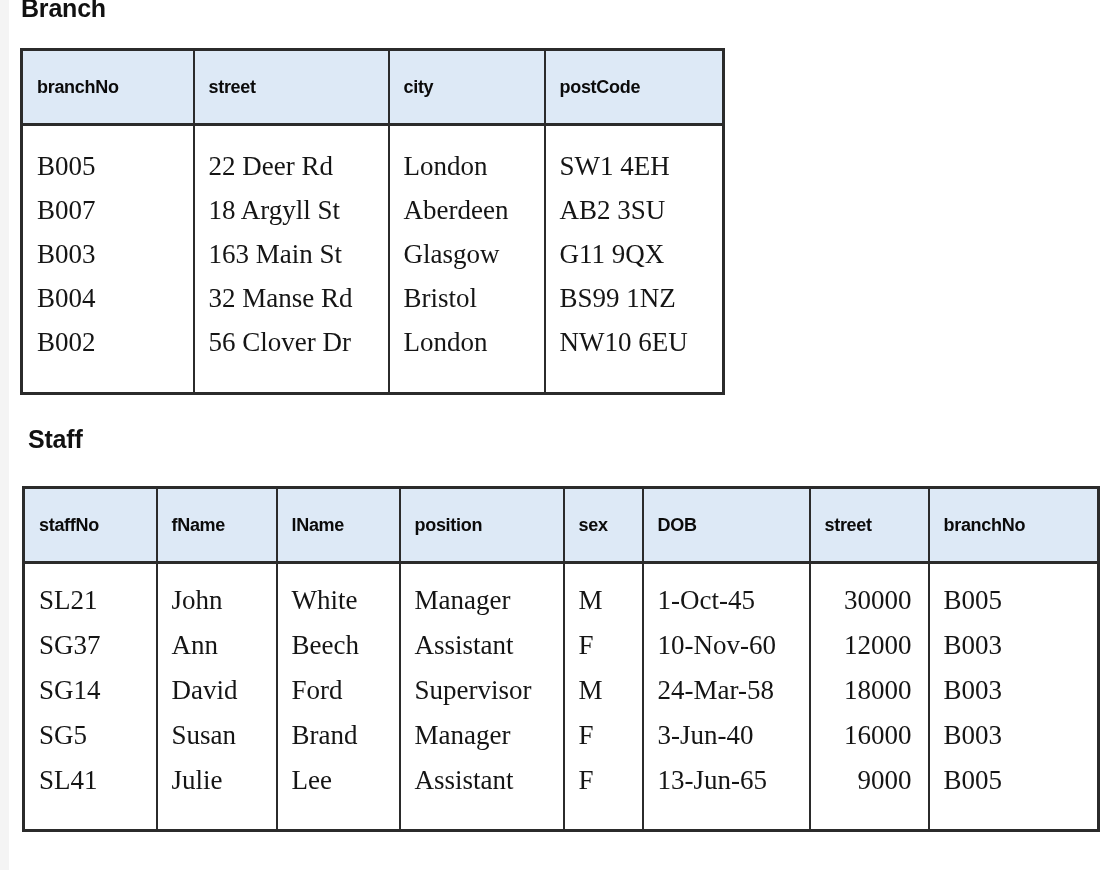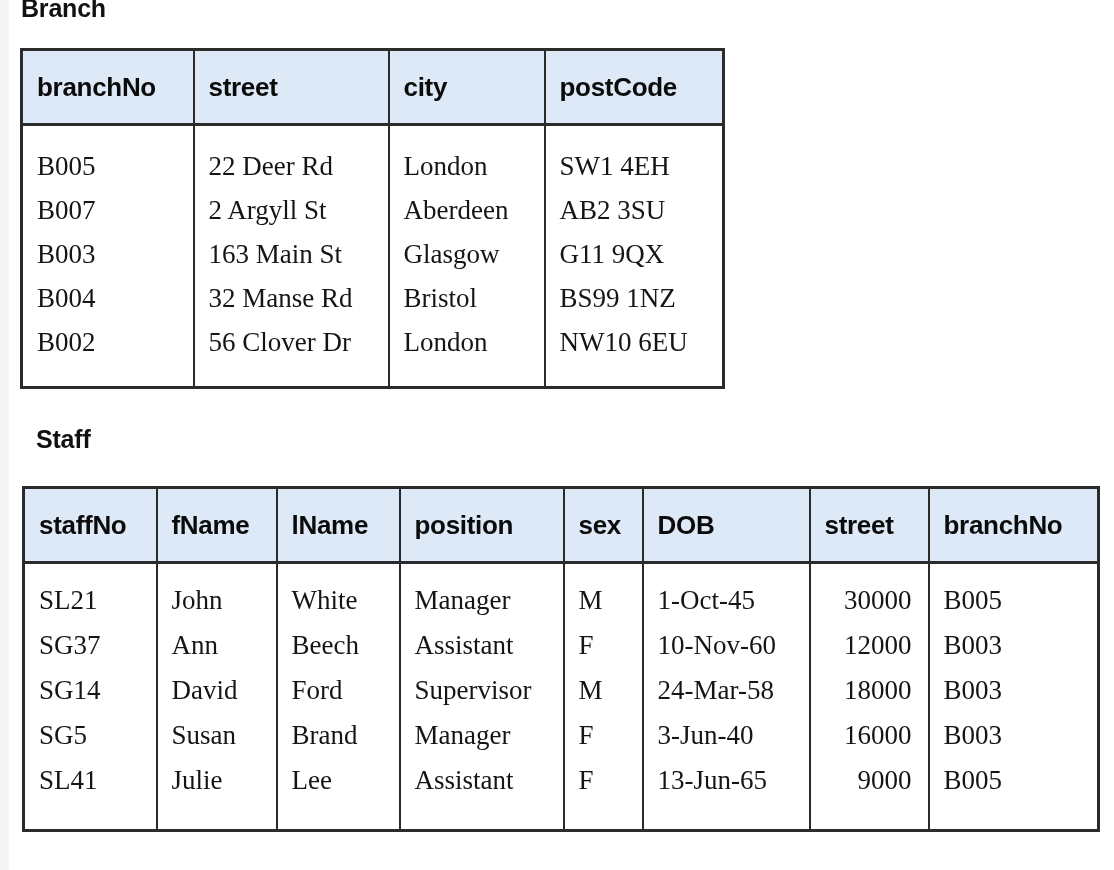--- a/index.html
+++ b/index.html
@@ -37,21 +37,21 @@
   .table-title {
     font-family: "Liberation Sans", sans-serif;
     font-weight: bold;
     font-size: 25px;
     letter-spacing: -0.2px;
     color: #111111;
     position: absolute;
   }
 
   #branch-title { left: 21px; top: -6px; }
-  #staff-title  { left: 36px; top: 425px; }
+  #staff-title  { left: 28px; top: 425px; }
 
   table.rel {
     position: absolute;
     border-collapse: collapse;
     table-layout: fixed;
     background: #ffffff;
     border: 3px solid #2b2b2b;
   }
 
   table.rel th,
@@ -65,40 +65,40 @@
   table.rel th:first-child,
   table.rel td:first-child { border-left: none; }
   table.rel th:last-child,
   table.rel td:last-child  { border-right: none; margin-left: 20px; }
 
   table.rel thead th {
     background: #dde9f6;
     border-bottom: 3px solid #2b2b2b;
     font-family: "Liberation Sans", sans-serif;
     font-weight: bold;
-    font-size: 26px;
+    font-size: 18px;
     letter-spacing: -0.3px;
     color: #0b0b0b;
   }
 
   table.rel tbody td {
     font-family: "Liberation Serif", serif;
     font-size: 27px;
     color: #151515;
     background: #ffffff;
   }
 
   .cellpad { padding: 0 0 0 14px; }
   .cellpad.num { padding: 0 16px 0 8px; text-align: right; }
 
   
   #branch-table { left: 20px; top: 48px; width: 702px; }
   #branch-table thead th { height: 72px; }
   #branch-table tbody tr:first-child td { padding-top: 18px; }
-  #branch-table tbody tr:last-child  td { padding-bottom: 22px; }
+  #branch-table tbody tr:last-child  td { padding-bottom: 28px; }
   #branch-table tbody td { height: 44px; }
   #branch-table col.c0 { width: 172px; }
   #branch-table col.c1 { width: 195px; }
   #branch-table col.c2 { width: 156px; }
   #branch-table col.c3 { width: 179px; }
 
   
   #staff-table { left: 22px; top: 486px; width: 1075px; }
   #staff-table thead th { height: 72px; }
   #staff-table tbody tr:first-child td { padding-top: 14px; }
@@ -158,21 +158,21 @@
           </td>
         <td>
             <div class="cellpad">SW1 4EH</div>
           </td>
       </tr>
       <tr>
         <td>
             <div class="cellpad">B007</div>
           </td>
         <td>
-            <div class="cellpad">2 Argyll St</div>
+            <div class="cellpad">18 Argyll St</div>
           </td>
         <td>
             <div class="cellpad">Aberdeen</div>
           </td>
         <td>
             <div class="cellpad">AB2 3SU</div>
           </td>
       </tr>
       <tr>
         <td>

